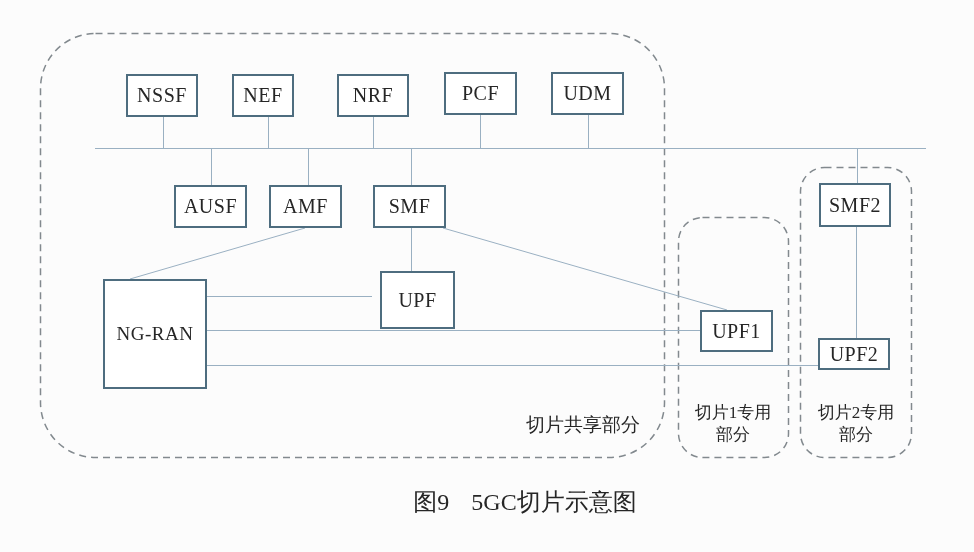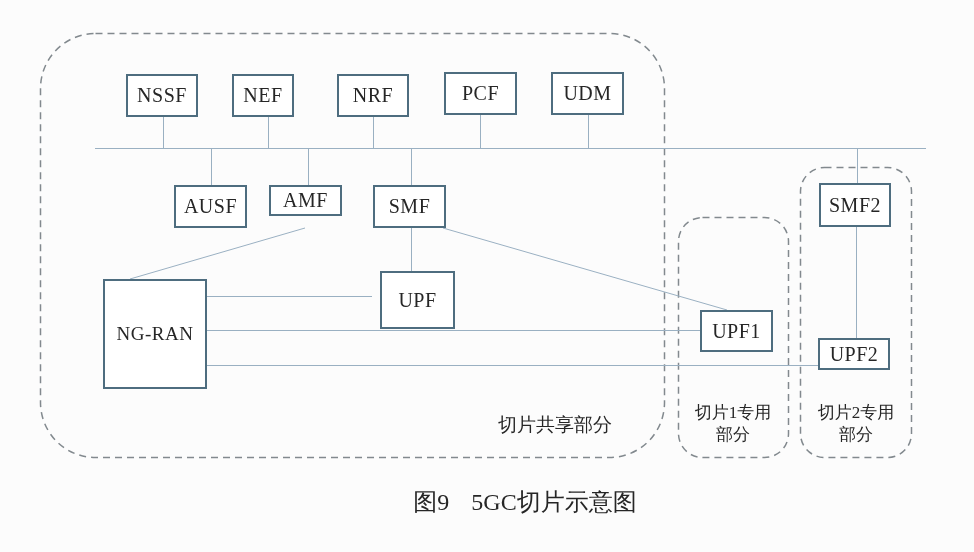--- a/index.html
+++ b/index.html
@@ -44,29 +44,29 @@
     font-size:17px;
     line-height:22px;
     color:var(--text);
   }
   #node-nssf {left:126px; top:74px;  width:72px; height:43px;}
   #node-nef  {left:232px; top:74px;  width:62px; height:43px;}
   #node-nrf  {left:337px; top:74px;  width:72px; height:43px;}
   #node-pcf  {left:444px; top:72px;  width:73px; height:43px;}
   #node-udm  {left:551px; top:72px;  width:73px; height:43px;}
   #node-ausf {left:174px; top:185px; width:73px; height:43px;}
-  #node-amf  {left:269px; top:185px; width:73px; height:31px;}
+  #node-amf  {left:269px; top:185px; width:73px; height:43px;}
   #node-smf  {left:373px; top:185px; width:73px; height:43px;}
   #node-upf  {left:372px; top:271px; width:75px; height:58px;margin-left:8px;}
   #node-ngran{left:79px;  top:279px; width:104px; height:110px; font-size:19px;margin-left:24px;}
   #node-upf1 {left:700px; top:310px; width:73px; height:42px;}
   #node-smf2 {left:819px; top:183px; width:72px; height:44px;}
   #node-upf2 {left:818px; top:338px; width:72px; height:32px;}
 
-  #label-shared{left:470px; top:414px; width:170px; font-size:19px;}
+  #label-shared{left:470px; top:414px; width:170px; font-size:19px;text-align:right;}
   #label-slice1{left:678px; top:402px; width:110px;}
   #label-slice2{left:800px; top:402px; width:112px;}
 
   #caption{
     position:absolute;
     left:76px; right:0; top:486px;
     text-align:center;
     font-size:24px;
     z-index:4;
     color:var(--text);

